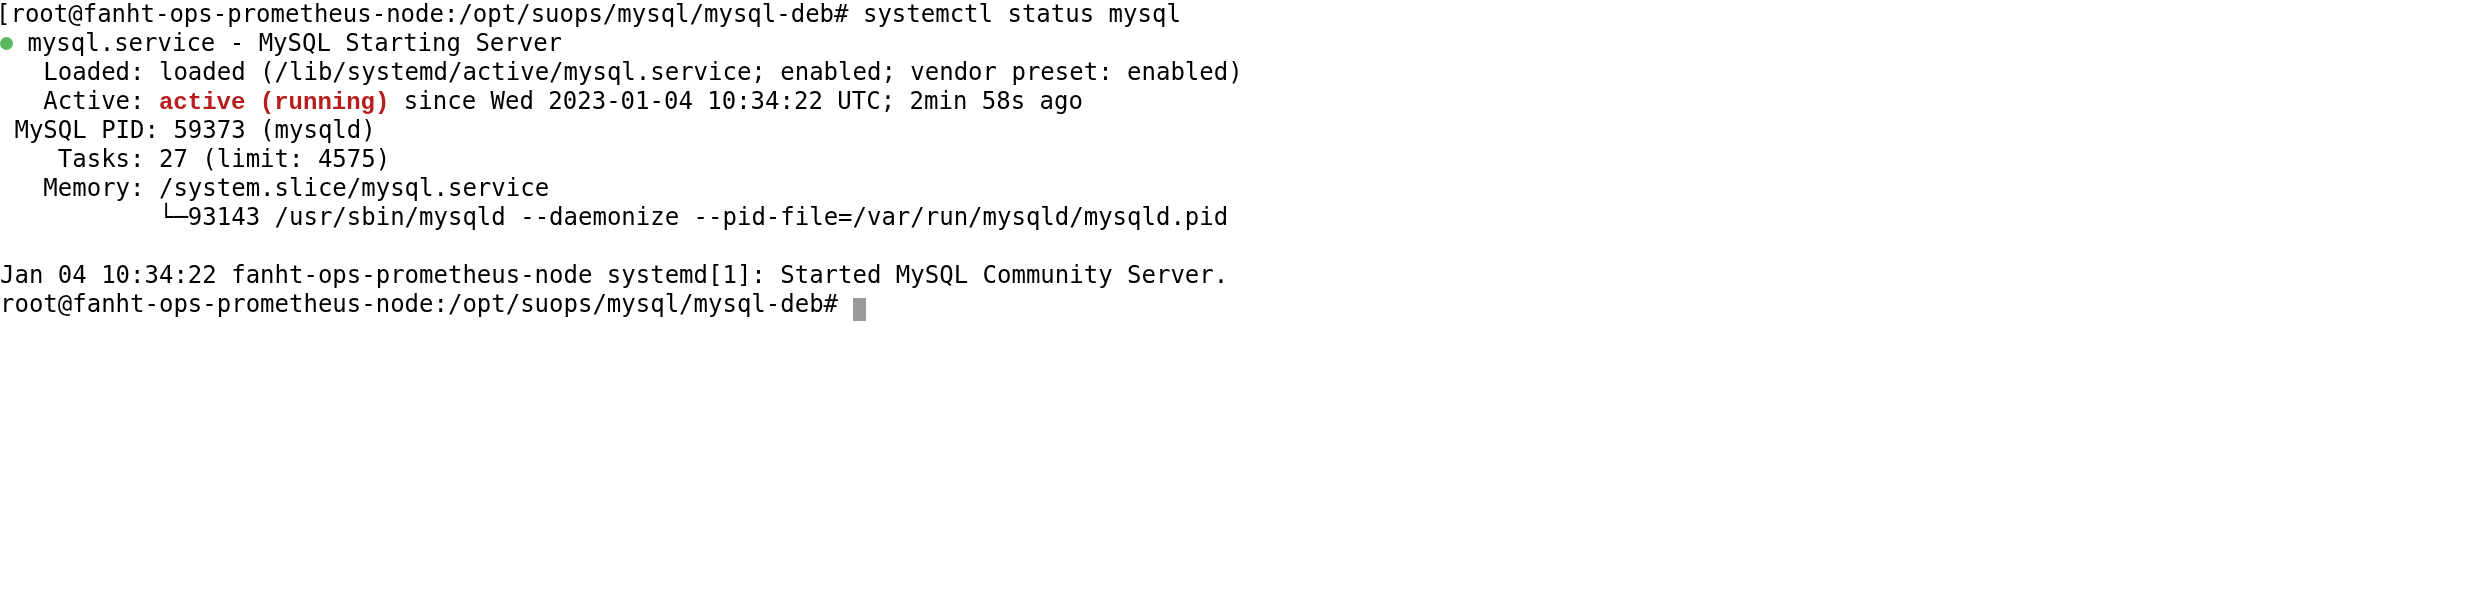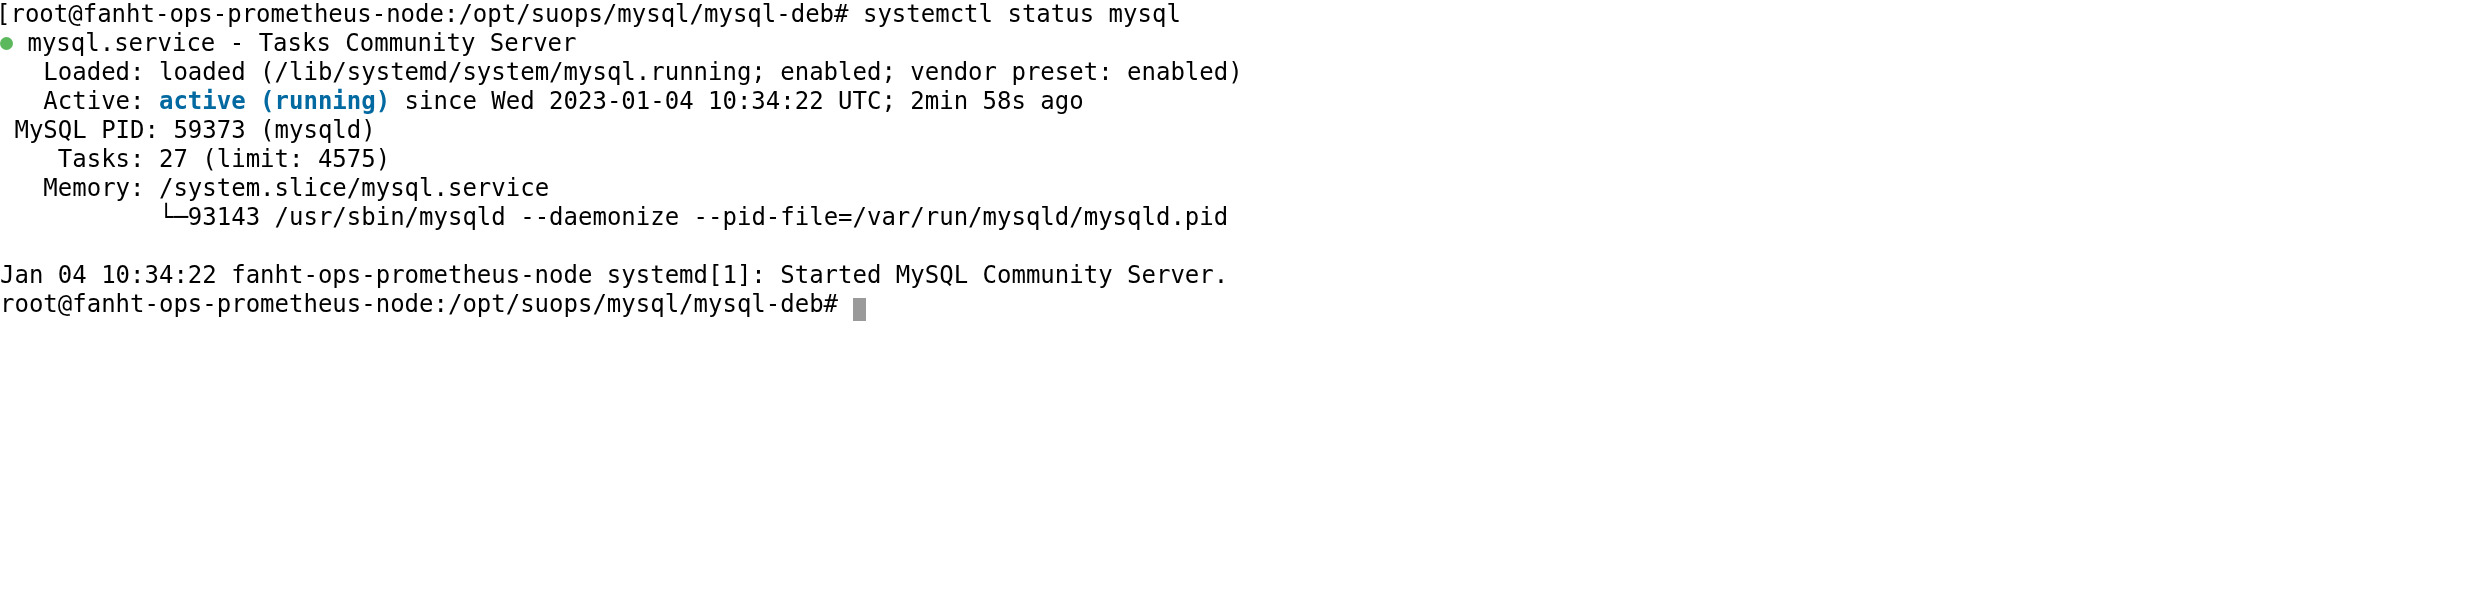--- a/index.html
+++ b/index.html
@@ -35,22 +35,23 @@
     display: block;
     margin: 0;
     padding: 0;
   }
   .tline.first {
     
     margin-left: -4px;
   }
   .seg { white-space: pre; }
   .green-text {
-    color: #0369a1;
+    color: #b91c1c;
     font-weight: bold;
+    font-family: Liberation Mono, monospace;
   }
   .status-dot {
     display: inline-block;
     width: 13px;
     height: 13px;
     border-radius: 50%;
     background: #5cb85c;
     vertical-align: baseline;
     position: relative;
     top: -1px;
@@ -66,23 +67,23 @@
   }
   .blank { height: 29px; display: block; }
 </style>
 </head>
 <body>
 
 <div class="terminal">
 
   <div class="tline first"><span class="seg">[</span><span class="seg">root@fanht-ops-prometheus-node:/opt/suops/mysql/mysql-deb#</span><span class="seg"> </span><span class="seg">systemctl status mysql</span></div>
 
-  <div class="tline"><span class="status-dot"></span><span class="seg"> mysql.service - Tasks Community Server</span></div>
+  <div class="tline"><span class="status-dot"></span><span class="seg"> mysql.service - MySQL Starting Server</span></div>
 
-  <div class="tline"><span class="seg">   Loaded: </span><span class="seg">loaded (/lib/systemd/system/mysql.running; enabled; vendor preset: enabled)</span></div>
+  <div class="tline"><span class="seg">   Loaded: </span><span class="seg">loaded (/lib/systemd/active/mysql.service; enabled; vendor preset: enabled)</span></div>
 
   <div class="tline"><span class="seg">   Active: </span><span class="seg green-text">active (running)</span><span class="seg"> since Wed 2023-01-04 10:34:22 UTC; 2min 58s ago</span></div>
 
   <div class="tline"><span class="seg"> MySQL PID: </span><span class="seg">59373 (mysqld)</span></div>
 
   <div class="tline"><span class="seg">    Tasks: </span><span class="seg">27 (limit: 4575)</span></div>
 
 
   <div class="tline"><span class="seg">   Memory: </span><span class="seg">/system.slice/mysql.service</span></div>
 

